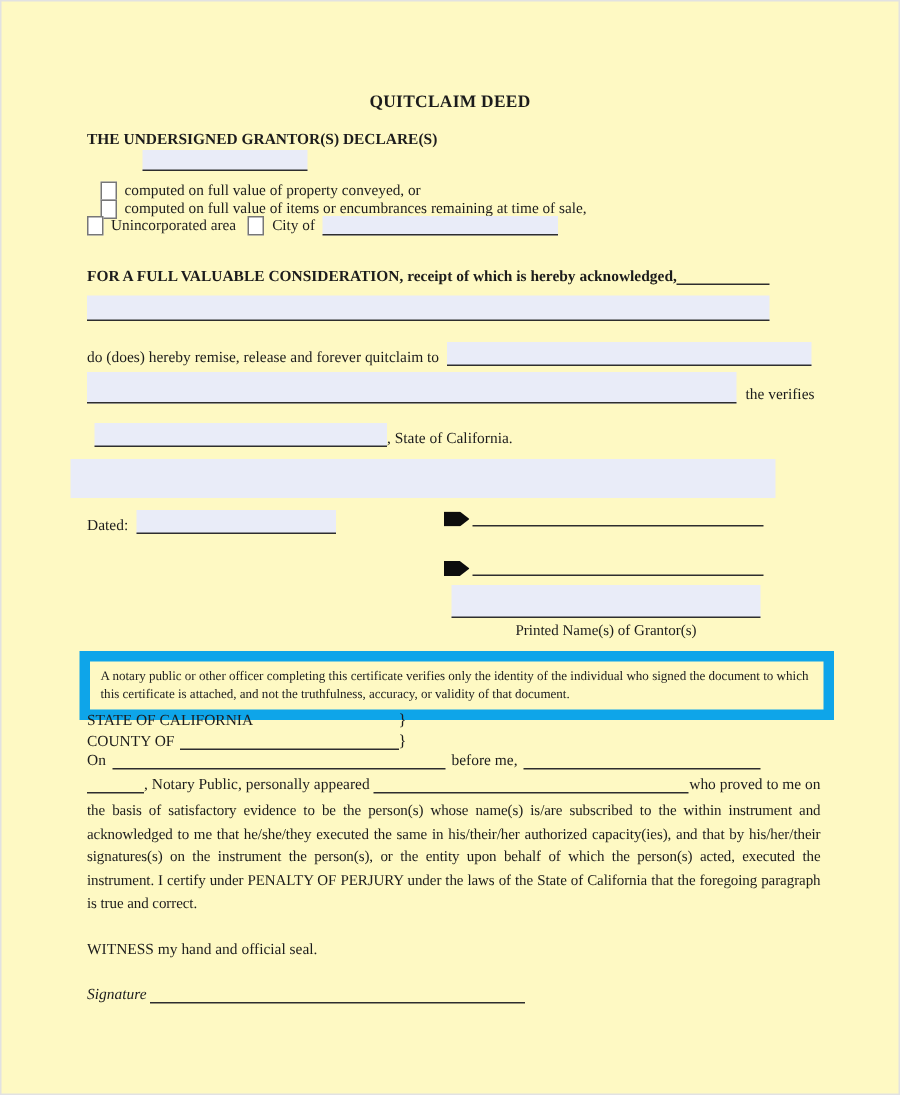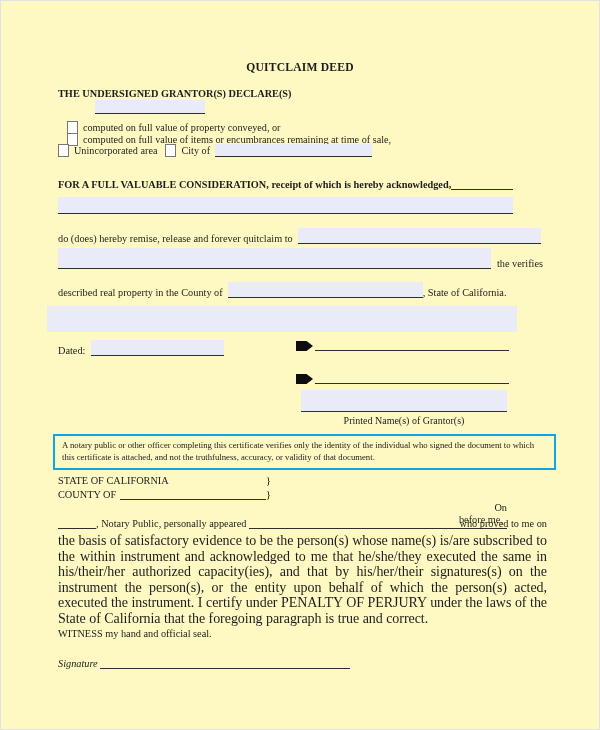--- a/index.html
+++ b/index.html
@@ -35,30 +35,30 @@
   .fldD{height:21px; margin-right:6px;}
   .lineE{left:57px; top:281px; width:489px;}
   .fldE{width:195px; height:16px; margin-left:5px;}
   .barF{left:46px; top:305px; width:470px; height:26px;}
   .dated-row{left:57px; top:339px; width:166px;}
   .date-fld{width:134px; height:16px; margin-left:6px;}
   .sig1{left:295px; top:340px; width:213px;}
   .sig2{left:295px; top:373px; width:213px;}
   .fldG{left:300px; top:389px; width:206px; height:22px;}
   .caption{left:300px; top:414px; width:206px; text-align:center; font-size:10px;}
-  .nbox{left:52px; top:433px; width:503px; box-sizing:border-box; border:2px solid #0ea5e9;
+  .nbox{left:52px; top:433px; width:503px; box-sizing:border-box; border:7px solid #0ea5e9;
         padding:3px 7px 4px 7px; font-size:8.7px; line-height:1.42; color:#222;}
   .state-row{left:57px; top:473px; width:213px;}
   .county-row{left:57px; top:487px; width:213px;}
   .brace{font-size:11px; flex:none;}
-  .on-row{left:57px; top:501px; width:449px;flex-direction:column;}
+  .on-row{left:57px; top:501px; width:449px;}
   .lbl-pad{padding:0 4px; flex:none; white-space:pre;}
   .nline2{left:57px; top:517px; width:489px;}
   .short-bl{width:38px; flex:none;}
-  .para{left:57px; top:532px; width:489px; text-align:justify; font-size:14px;
+  .para{left:57px; top:532px; width:489px; text-align:justify; font-size:10px;
         line-height:15.5px; letter-spacing:-0.05px;}
   .witness{left:57px; top:627px;}
   .sig-row{left:57px; top:657px; width:300px;}
   .sig-label{font-style:italic; flex:none; padding-right:2px;}
 </style>
 </head>
 <body>
 
 <div class="doc">
 
@@ -100,21 +100,20 @@
     <span>do (does) hereby remise, release and forever quitclaim to</span>
     <span class="fld fill" style="height:16px;margin-left:5px;"></span>
   </div>
 
   <div class="abs row lineD">
     <span class="fld fill fldD"></span>
     <span>the verifies</span>
   </div>
 
   <div class="abs row lineE">
-    <span>described real property in the County of</span>
     <span class="fld fldE"></span>
     <span>, State of California.</span>
   </div>
 
   <div class="abs bar barF"></div>
 
   <div class="abs row dated-row">
     <span>Dated:</span>
     <span class="fld date-fld"></span>
   </div>

